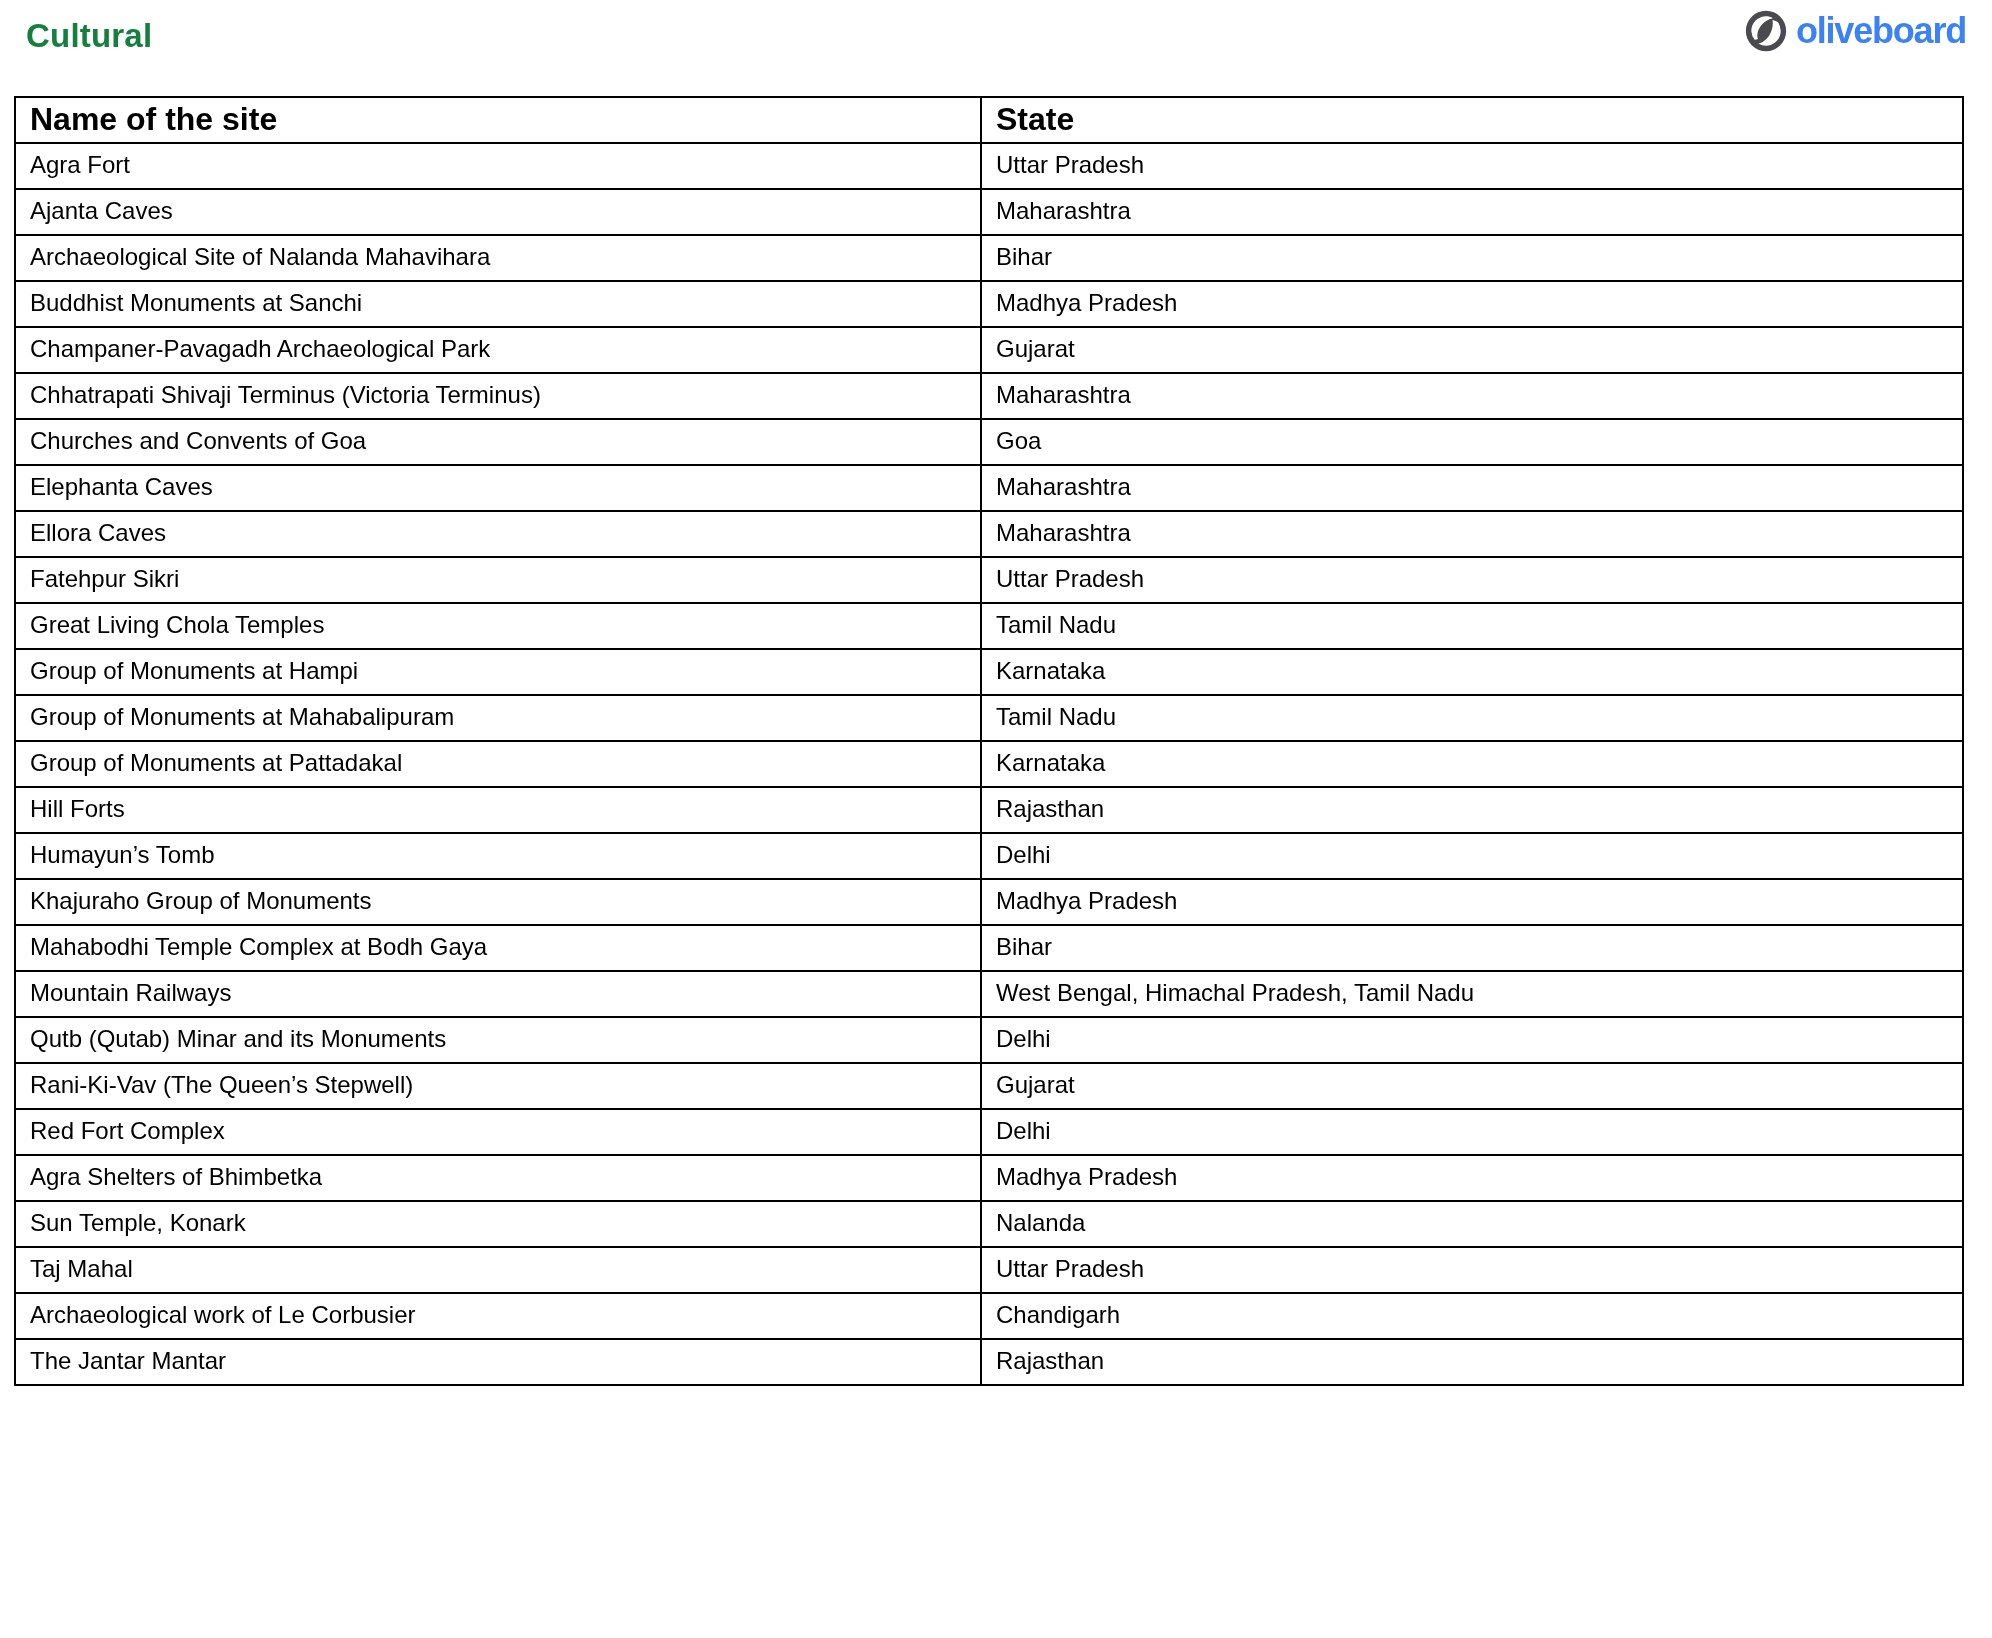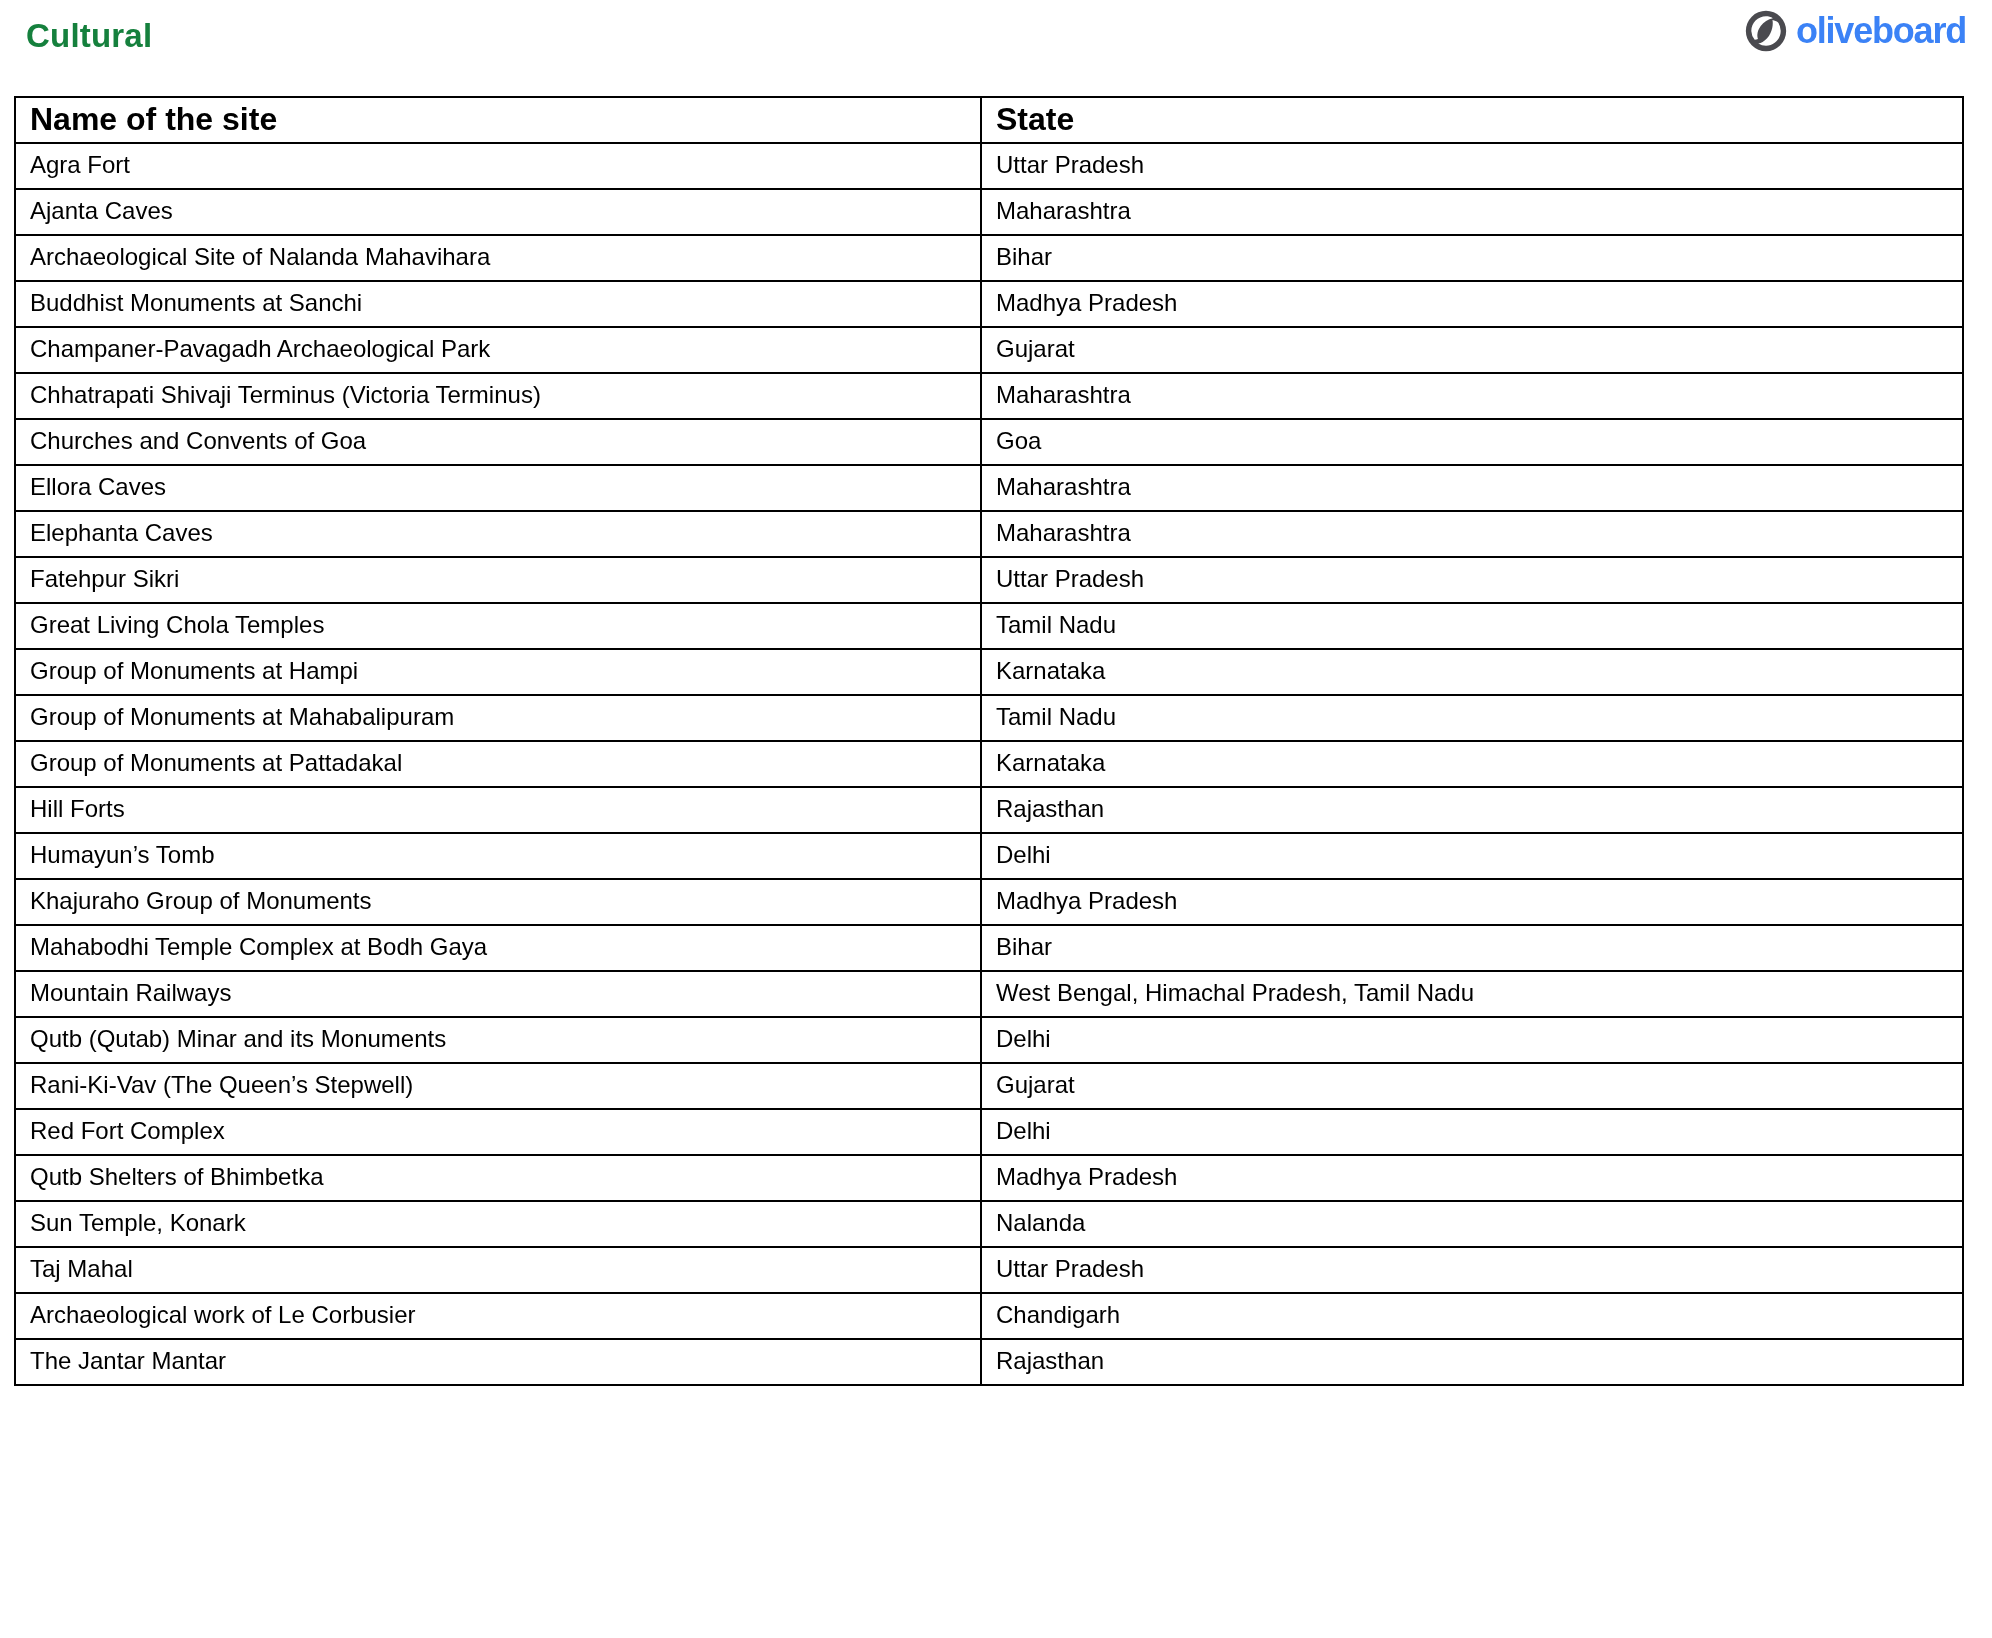--- a/index.html
+++ b/index.html
@@ -152,25 +152,25 @@
         </tr>
         <tr>
           <td>Chhatrapati Shivaji Terminus (Victoria Terminus)</td>
           <td>Maharashtra</td>
         </tr>
         <tr>
           <td>Churches and Convents of Goa</td>
           <td>Goa</td>
         </tr>
         <tr>
+          <td>Elephanta Caves</td>
+          <td>Maharashtra</td>
+        </tr>
+        <tr>
           <td>Ellora Caves</td>
-          <td>Maharashtra</td>
-        </tr>
-        <tr>
-          <td>Elephanta Caves</td>
           <td>Maharashtra</td>
         </tr>
         <tr>
           <td>Fatehpur Sikri</td>
           <td>Uttar Pradesh</td>
         </tr>
         <tr>
           <td>Great Living Chola Temples</td>
           <td>Tamil Nadu</td>
         </tr>
@@ -212,21 +212,21 @@
         </tr>
         <tr>
           <td>Rani-Ki-Vav (The Queen’s Stepwell)</td>
           <td>Gujarat</td>
         </tr>
         <tr>
           <td>Red Fort Complex</td>
           <td>Delhi</td>
         </tr>
         <tr>
-          <td>Qutb Shelters of Bhimbetka</td>
+          <td>Agra Shelters of Bhimbetka</td>
           <td>Madhya Pradesh</td>
         </tr>
         <tr>
           <td>Sun Temple, Konark</td>
           <td>Nalanda</td>
         </tr>
         <tr>
           <td>Taj Mahal</td>
           <td>Uttar Pradesh</td>
         </tr>

